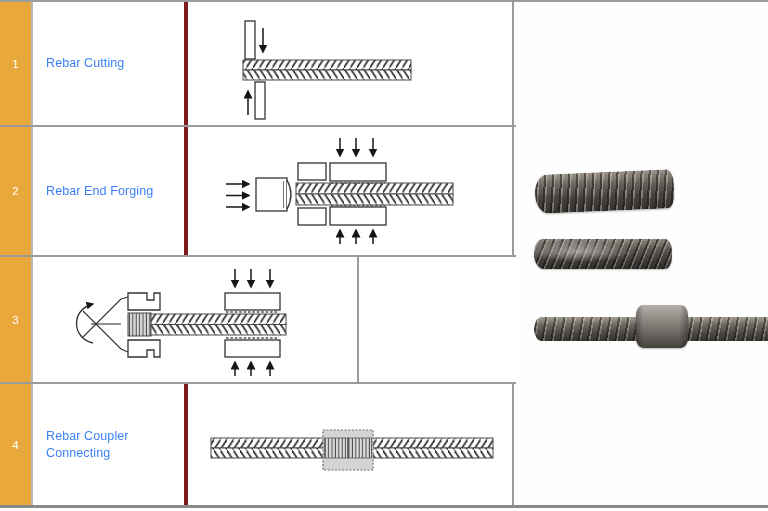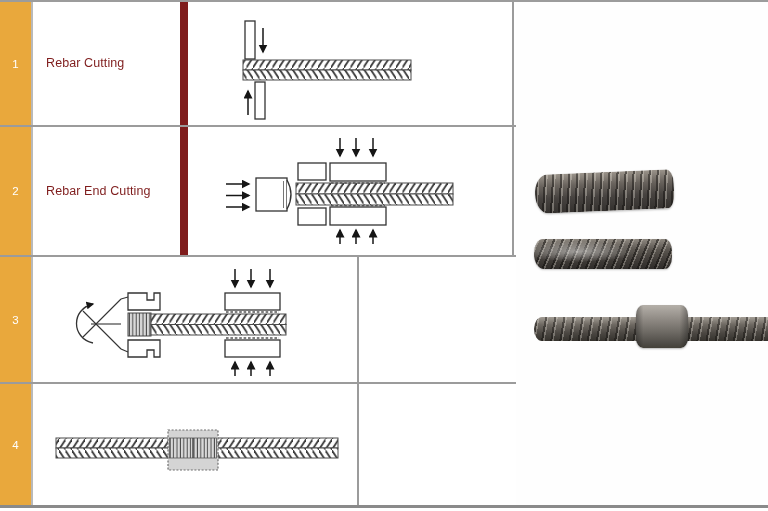--- a/index.html
+++ b/index.html
@@ -13,23 +13,23 @@
   .row{display:flex;box-sizing:border-box;}
   .row.bordered{border-bottom:2px solid #9b9b9b;}
   .r1{height:125px;} .r2{height:130px;} .r3{height:127px;} .r4{height:121px;}
   .cell{box-sizing:border-box;}
   .cell-num{
     width:33px;background:#E9A83C;border-right:2px solid #b9b9b9;
     display:flex;align-items:center;justify-content:center;
     color:#ffffff;font-size:11.5px;
   }
   .cell-label{
-    width:155px;background:#fff;border-right:8px solid #7f1d1d;
+    width:155px;background:#fff;border-right:4px solid #7f1d1d;
     display:flex;align-items:center;padding-left:13px;
-    font-size:12.5px;color:#7f1d1d;line-height:1.3;letter-spacing:0.1px;
+    font-size:12.5px;color:#3b82f6;line-height:1.3;letter-spacing:0.1px;
   }
   .cell-diagram{
     width:326px;background:#fff;border-right:2px solid #9b9b9b;
     display:flex;align-items:center;justify-content:flex-start;overflow:hidden;
   }
   .cell-diagram svg{display:block;}
   .photo-panel{position:absolute;left:516px;top:2px;width:252px;height:503px;background:#fefefe;overflow:hidden;}
   .photo{position:absolute;}
   .photo-rod1{
     left:19px;top:170px;width:139px;height:39px;
@@ -116,21 +116,21 @@
           <line class="diag-line" x1="60" y1="113" x2="60" y2="89" marker-end="url(#ah)"></line>
         </svg>
       </div>
     </div>
 
     <div class="row bordered r2">
       <div class="cell cell-num">
         <span>2</span>
       </div>
       <div class="cell cell-label">
-        <span>Rebar End Cutting</span>
+        <span>Rebar End Forging</span>
       </div>
       <div class="cell cell-diagram">
         <svg width="324" height="128" viewBox="0 0 324 128">
           <g>
             <line class="diag-line" x1="38" y1="57" x2="61" y2="57" marker-end="url(#ah)"></line>
             <line class="diag-line" x1="38" y1="68.5" x2="61" y2="68.5" marker-end="url(#ah)"></line>
             <line class="diag-line" x1="38" y1="80" x2="61" y2="80" marker-end="url(#ah)"></line>
           </g>
           <g>
             <rect class="tool" x="68" y="51" width="31" height="33"></rect>
@@ -205,20 +205,23 @@
             <line class="diag-line" x1="237" y1="119" x2="237" y2="105" marker-end="url(#ah)"></line>
           </g>
         </svg>
       </div>
     </div>
 
     <div class="row r4">
       <div class="cell cell-num">
         <span>4</span>
       </div>
+      <div class="cell cell-label">
+        <span>Rebar Coupler Connecting</span>
+      </div>
       <div class="cell cell-diagram">
         <svg width="324" height="121" viewBox="0 0 324 121">
           <g>
             <rect class="strip" x="23" y="54" width="282" height="10" fill="url(#hA)"></rect>
             <rect class="strip" x="23" y="64" width="282" height="10" fill="url(#hB)"></rect>
           </g>
           <g>
             <rect x="135" y="46" width="50" height="40" fill="#d4d4d4" stroke="#6e6e6e" stroke-width="1.2" stroke-dasharray="2,1.6"></rect>
             <rect x="136.5" y="54" width="47" height="20" fill="url(#threadP)" stroke="#555" stroke-width="0.8"></rect>
             <line x1="160" y1="54" x2="160" y2="74" stroke="#444" stroke-width="1.4"></line>

